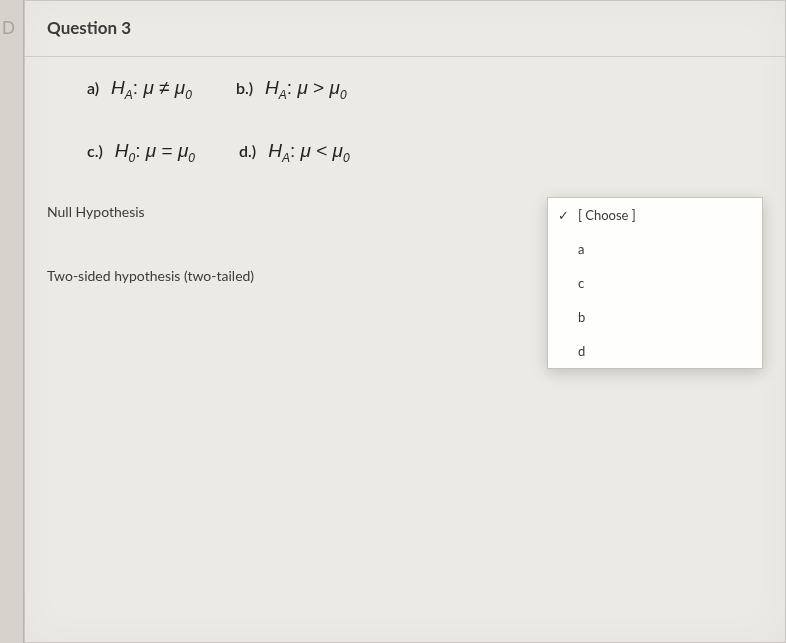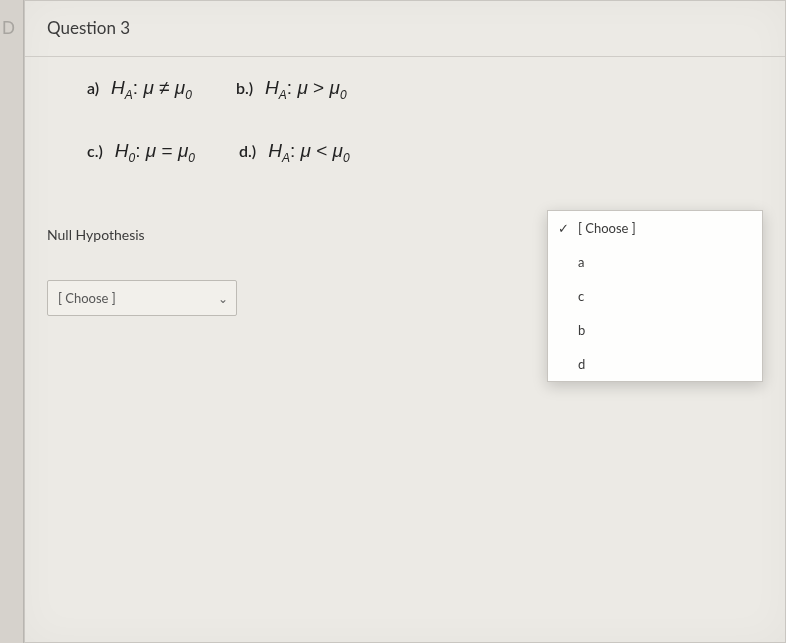--- a/index.html
+++ b/index.html
@@ -31,21 +31,21 @@
     width: 762px;
     height: 643px;
     background: #eceae5;
     border: 1px solid #c9c6c1;
     box-shadow: inset 0 0 40px rgba(0,0,0,0.03);
   }
   .qheader {
     height: 56px;
     border-bottom: 1px solid #cfccc7;
     padding: 16px 22px 0 22px;
-    font-weight: 400;
+    font-weight: 700;
     font-size: 17px;
     color: #3b3b3b;
   }
   .qbody {
     padding: 20px 22px 0 22px;
   }
   .instr {
     font-size: 14.5px;
     color: #3b3b3b;
     margin-bottom: 30px;
@@ -65,21 +65,21 @@
   .hyp-label { font-weight: 600; font-size: 16px; }
   .math { font-family: Liberation Sans, sans-serif; font-size: 19px; text-align: right; }
   .math .it { font-style: italic; }
   .math sub { font-size: 12px; font-style: italic; vertical-align: sub; }
   .match-area {
     margin-top: 26px;
     position: relative;
   }
   .match-row {
     display: flex;
-    align-items: center;
+    align-items: flex-start;
     justify-content: space-between;
     height: 64px;
     border-bottom: 1px solid rgba(0,0,0,0);
   }
   .match-label {
     font-size: 14px;
     color: #3b3b3b;
   }
   .choose-select {
     width: 190px;
@@ -204,20 +204,21 @@
       </div>
 
 
       <div class="behind-select">
         <span>[ Choose ]</span>
         <span class="chev">⌄</span>
       </div>
 
 
       <div class="match-row">
+        <div class="match-label">Two-sided hypothesis (two-tailed)</div>
         <div class="choose-select">
           <span>[ Choose ]</span>
           <span class="chev">⌄</span>
         </div>
       </div>
 
     </div>
   </div>
 </div>
 

